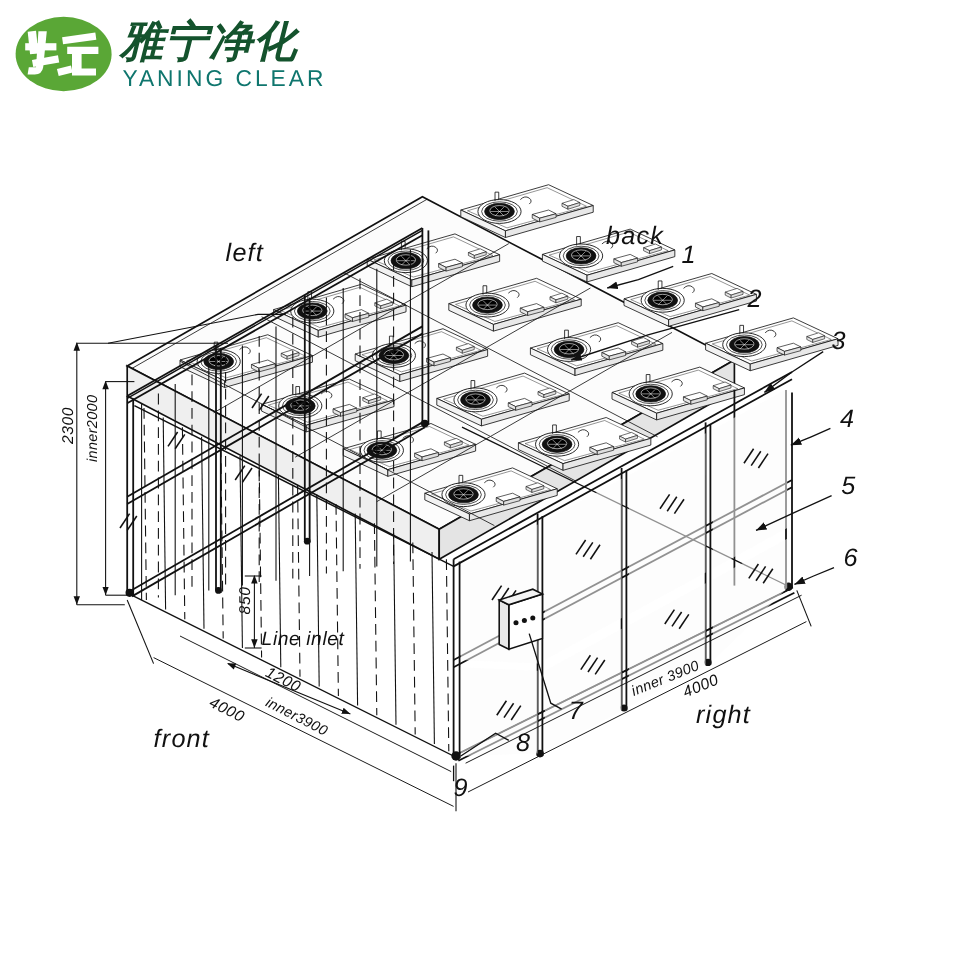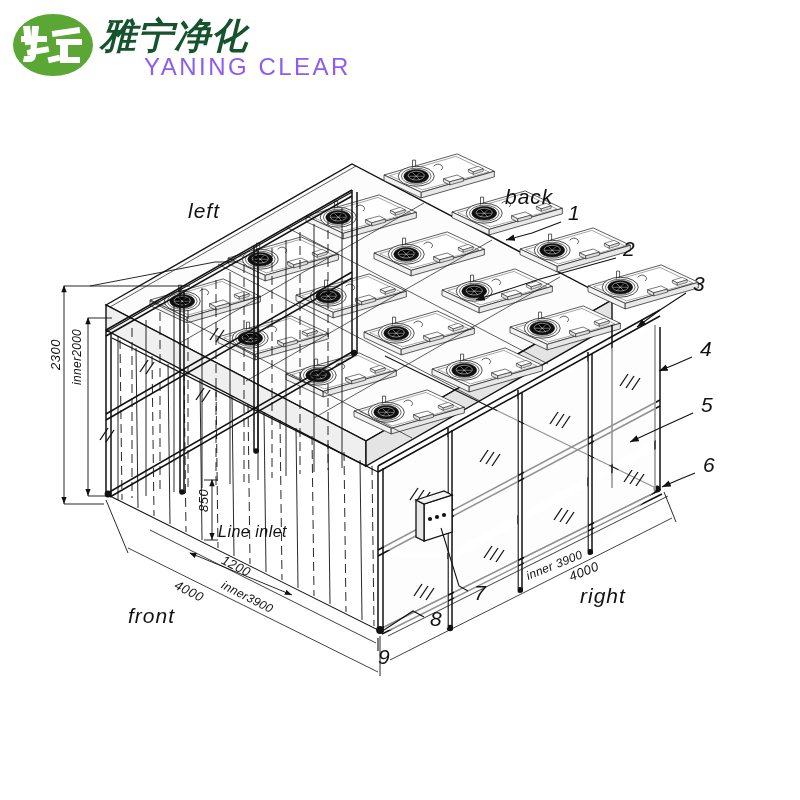--- a/index.html
+++ b/index.html
@@ -16,22 +16,22 @@
   #logo .mark{position:absolute;left:0;top:2px;width:82px;height:66px;}
   #logo .cn{
     position:absolute;left:88px;top:6px;
     font-family:"DejaVu Sans","Liberation Sans",sans-serif;
     font-size:36px;font-weight:700;letter-spacing:1px;
     color:#14532d;line-height:40px;white-space:nowrap;font-style:italic;
   }
   #logo .en{
     position:absolute;left:90px;top:45px;
     font-family:"Liberation Sans",sans-serif;
-    font-size:24px;font-weight:400;letter-spacing:2.5px;
-    color:#8b5cf6;line-height:23px;white-space:nowrap;margin-left:42px;
+    font-size:19px;font-weight:400;letter-spacing:2.5px;
+    color:#0f766e;line-height:23px;white-space:nowrap;
   }
 
   
   #draw{position:absolute;left:0;top:0;width:800px;height:800px;}
 
   .txt{
     font-family:"Liberation Sans",sans-serif;
     fill:#111;
     dominant-baseline:middle;
   }

